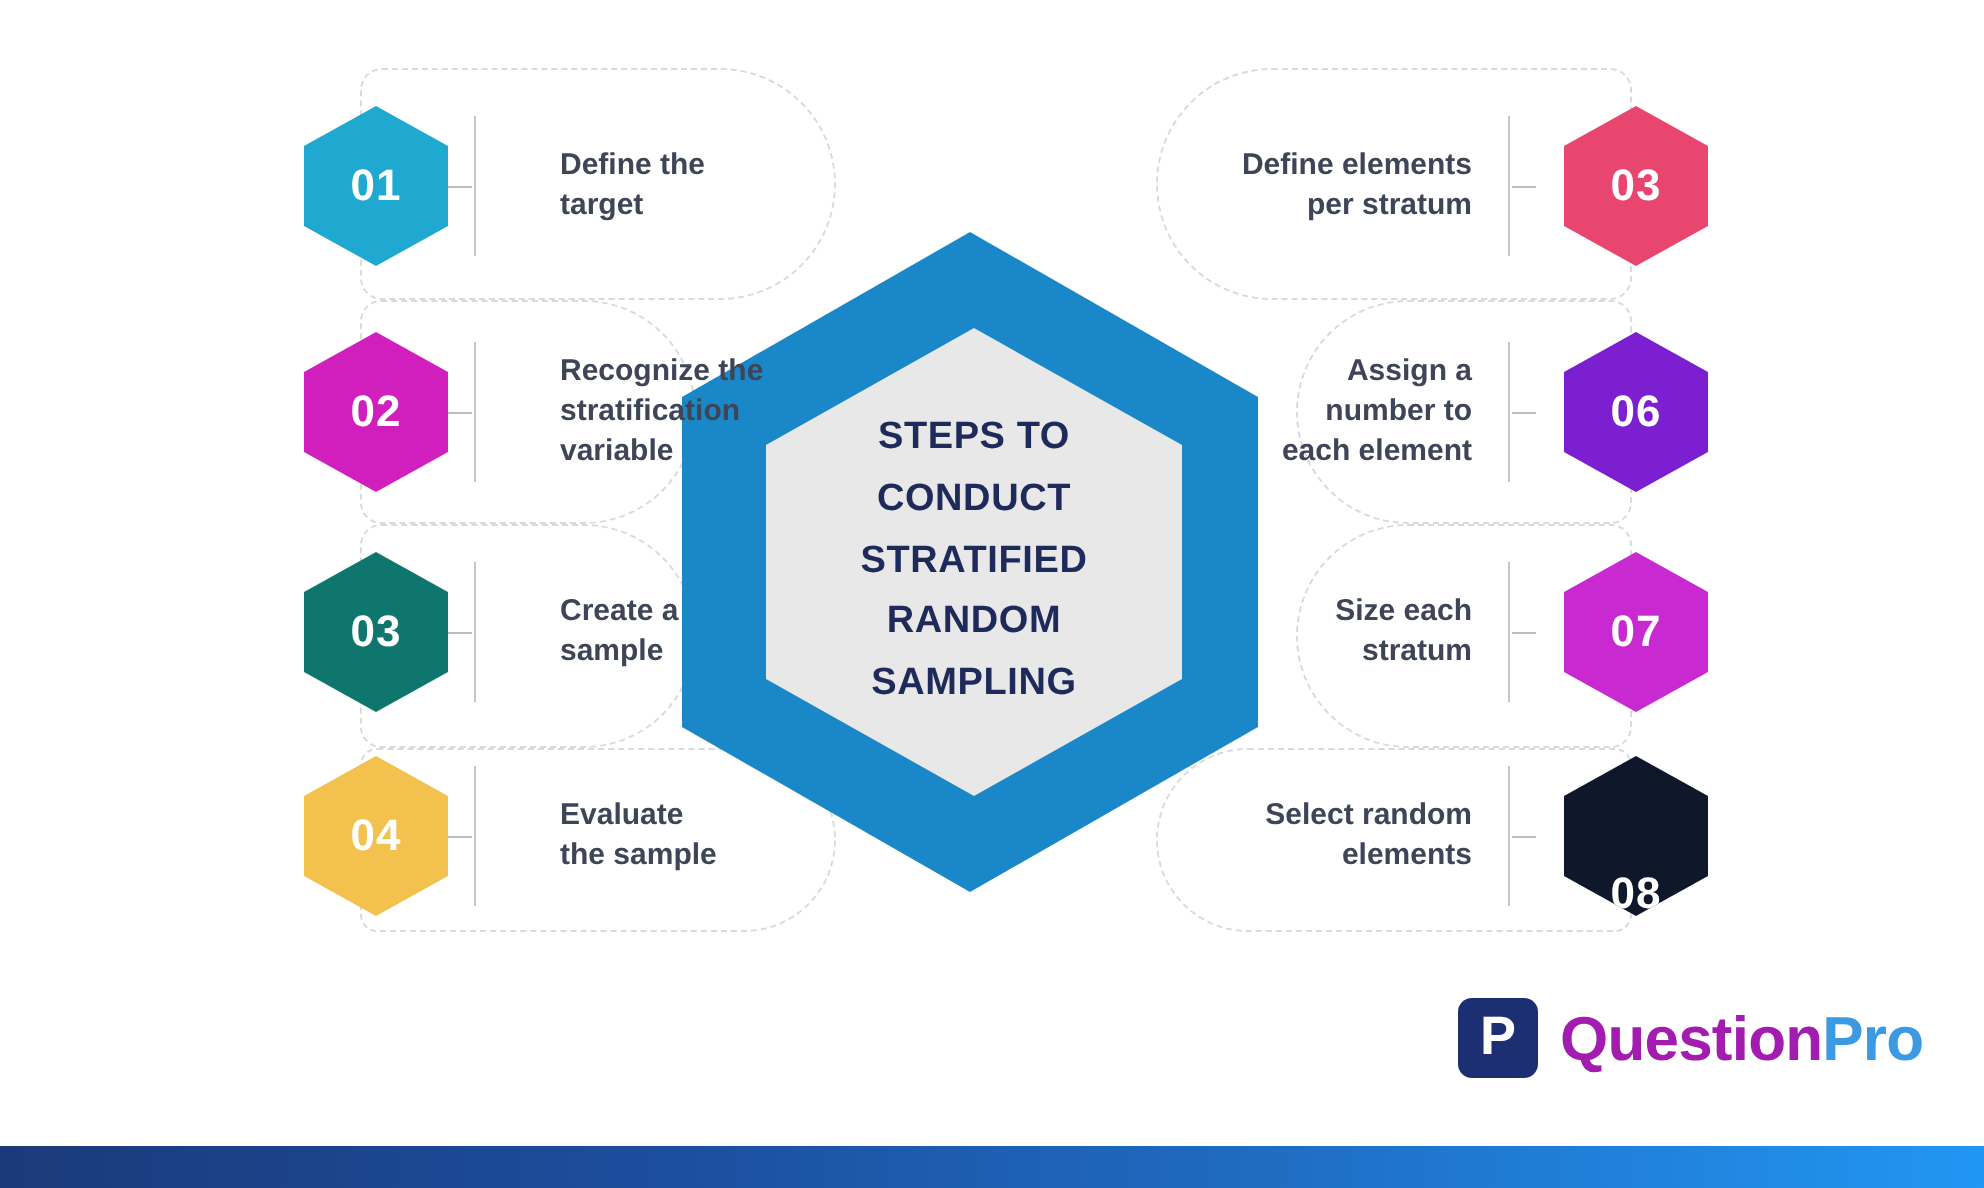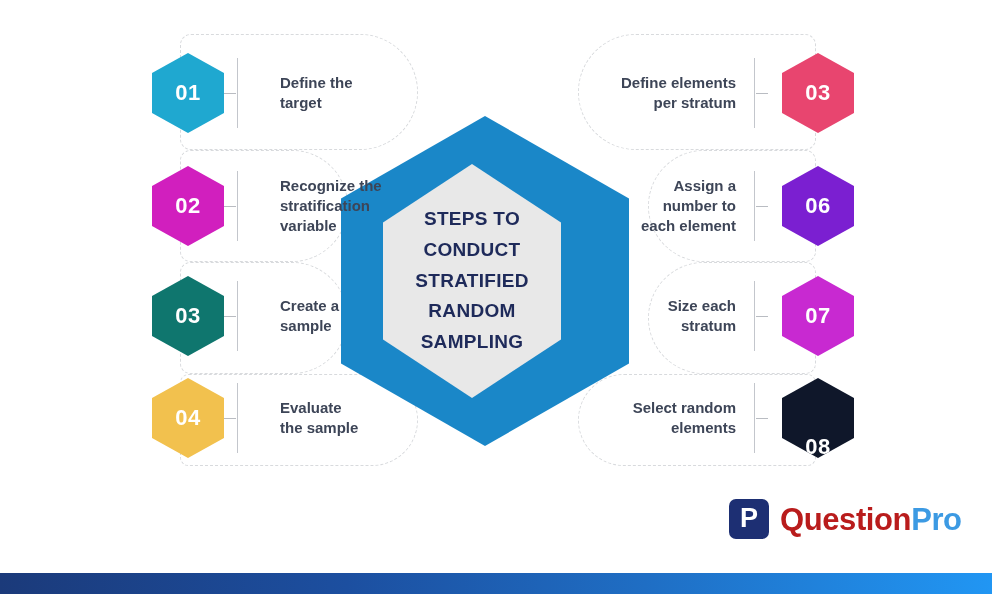--- a/index.html
+++ b/index.html
@@ -89,21 +89,21 @@
     width:288px; height:330px;
   }
   .hex-outer {
     position:absolute; inset:0;
     background:#1a87c8;
     clip-path: polygon(50% 0%, 100% 25%, 100% 75%, 50% 100%, 0% 75%, 0% 25%);
   }
   .hex-inner {
     position:absolute;
     left:42px; top:48px;
-    width:178px; height:234px;
+    width:208px; height:234px;
     background:#e8e8e8;
     clip-path: polygon(50% 0%, 100% 25%, 100% 75%, 50% 100%, 0% 75%, 0% 25%);
     display:flex; align-items:center; justify-content:center;
   }
   #center-title {
     font-size:19px;
     font-weight:bold;
     line-height:1.62;
     color:#1e2a5a;
     text-align:center;
@@ -134,21 +134,21 @@
     line-height:1;
     padding-bottom:2px;
   }
   #logo-text {
     font-size:31px;
     font-weight:bold;
     letter-spacing:-0.4px;
     line-height:1;
     white-space:nowrap;
   }
-  #logo-question { color:#b91c1c; }
+  #logo-question { color:#a21caf; }
   #logo-pro      { color:#3c9ae3; }
 
   
   #bottom-bar {
     position:absolute;
     left:0; top:573px;
     width:992px; height:21px;
     background:linear-gradient(to right, #1b3a7a 0%, #1c4fa0 35%, #1f6ec4 65%, #2196f3 100%);
   }
 </style>

